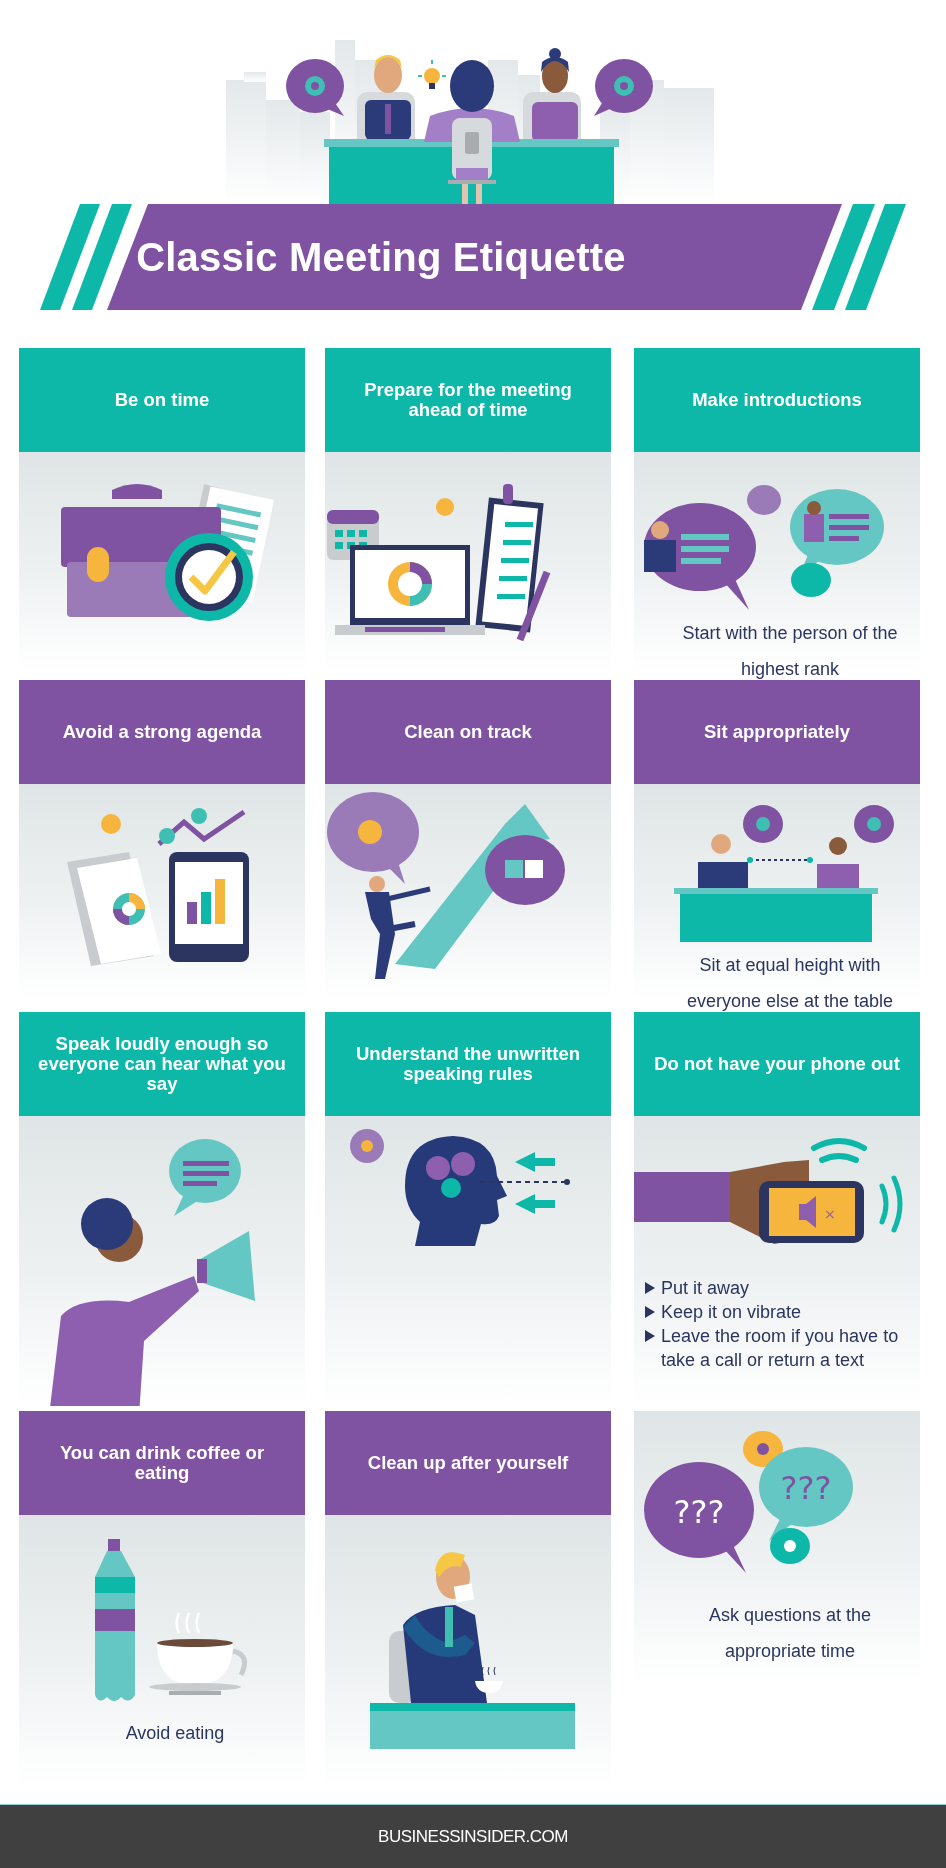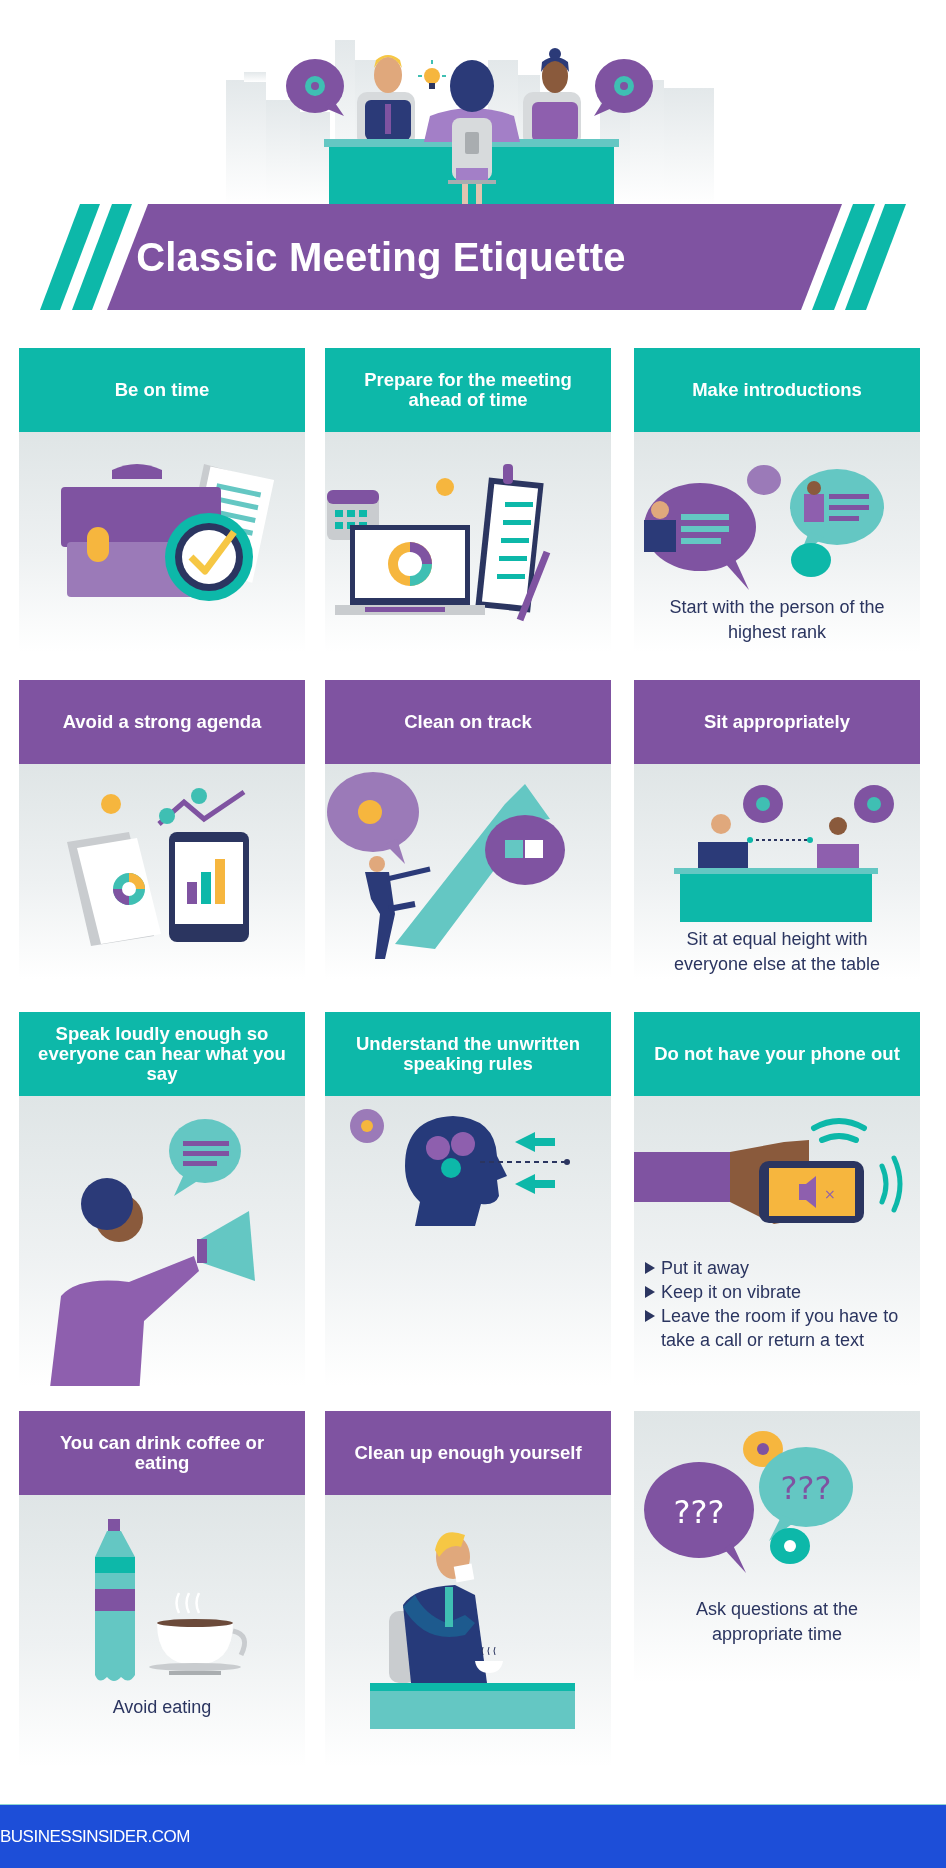--- a/index.html
+++ b/index.html
@@ -8,34 +8,34 @@
 
   .hero { position: absolute; left: 0; top: 0; width: 946px; height: 320px; }
   .hero svg { position: absolute; left: 0; top: 0; }
 
   .title-banner { position: absolute; left: 0; top: 204px; width: 946px; height: 106px; }
   .title-text { position: absolute; left: 0; top: 204px; width: 762px; height: 106px;
     display: flex; align-items: center; justify-content: center;
     color: #ffffff; font-weight: bold; font-size: 40px; letter-spacing: 0.2px; }
 
   .card { position: absolute; width: 286px; }
-  .card-head { height: 84px; display: flex; align-items: center; justify-content: center;
+  .card-head { height: 104px; display: flex; align-items: center; justify-content: center;
     text-align: center; color: #ffffff; font-weight: bold; font-size: 18.5px; line-height: 20px; padding: 0 14px; }
   .card-head.teal { background: #0db8a9; }
   .card-head.purple { background: #7f53a1; }
   .card-body { position: relative; background: linear-gradient(#dfe5e6 0%, #eef1f2 55%, #ffffff 100%); }
   .card-body svg { position: absolute; left: 0; top: 0; }
-  .caption { position: absolute; left: 0; width: 100%; text-align: center; font-size: 18px; line-height: 25px; color: #2b3560; }
+  .caption { position: absolute; left: 13px; width: 100%; text-align: center; font-size: 18px; line-height: 36px; color: #2b3560; }
   .bullets { position: absolute; list-style: none; font-size: 18px; line-height: 24px; color: #2b3560; }
   .bullets li { position: relative; padding-left: 17px; }
   .bullets li .tri { position: absolute; left: 1px; top: 6px; width: 0; height: 0;
     border-top: 6px solid transparent; border-bottom: 6px solid transparent; border-left: 10px solid #2b3560; }
 
-  .footer { position: absolute; left: 0; top: 1804px; width: 946px; height: 64px; background: #1d4ed8;
-    border-top: 1px solid #8fd6d3; display: flex; align-items: center; justify-content: flex-start; }
+  .footer { position: absolute; left: 0; top: 1804px; width: 946px; height: 64px; background: #404040;
+    border-top: 1px solid #8fd6d3; display: flex; align-items: center; justify-content: center; }
   .footer span { color: #ffffff; font-size: 17px; letter-spacing: -0.5px; }
 </style>
 </head>
 <body>
 
 <div class="hero">
   <svg width="946" height="320" viewBox="0 0 946 320">
     <defs>
       <linearGradient id="cityfade" x1="0" y1="0" x2="0" y2="1">
         <stop offset="0" stop-color="#e3e8ea"></stop>
@@ -343,21 +343,21 @@
       <ellipse cx="176" cy="128" rx="38" ry="4" fill="#6b4a3a"></ellipse>
       <path d="M214 136 Q232 140 222 160" stroke="#c9cccf" stroke-width="5" fill="none"></path>
       <ellipse cx="176" cy="172" rx="46" ry="4" fill="#c9cccf"></ellipse>
       <rect x="150" y="176" width="52" height="4" fill="#a9adb0"></rect>
     </svg>
     <div class="caption" style="top:200px;">Avoid eating</div>
   </div>
 </div>
 
 <div class="card" style="left:325px; top:1411px;">
-  <div class="card-head purple">Clean up enough yourself</div>
+  <div class="card-head purple">Clean up after yourself</div>
   <div class="card-body" style="height:272px;">
     <svg width="286" height="272">
       <rect x="64" y="116" width="28" height="72" rx="10" fill="#c9cccf"></rect>
       <path d="M78 110 Q90 92 130 90 L150 100 L162 188 L86 188 Z" fill="#263a7a"></path>
       <path d="M78 112 Q100 150 140 140 L150 128 L140 120 L122 128 Q100 120 90 100 Z" fill="#1d5a8e"></path>
       <rect x="120" y="92" width="8" height="40" fill="#3fbfb3"></rect>
       <ellipse cx="128" cy="62" rx="17" ry="22" fill="#e0a87c"></ellipse>
       <path d="M110 55 Q115 30 140 40 L136 52 Q124 48 114 62 Z" fill="#f6c744"></path>
       <rect x="130" y="70" width="18" height="16" fill="#ffffff" transform="rotate(-10 139 78)"></rect>
       <path d="M158 152 q-2 4 0 8 M164 152 q-2 4 0 8 M170 152 q-2 4 0 8" stroke="#2b3560" stroke-width="1" fill="none"></path>

